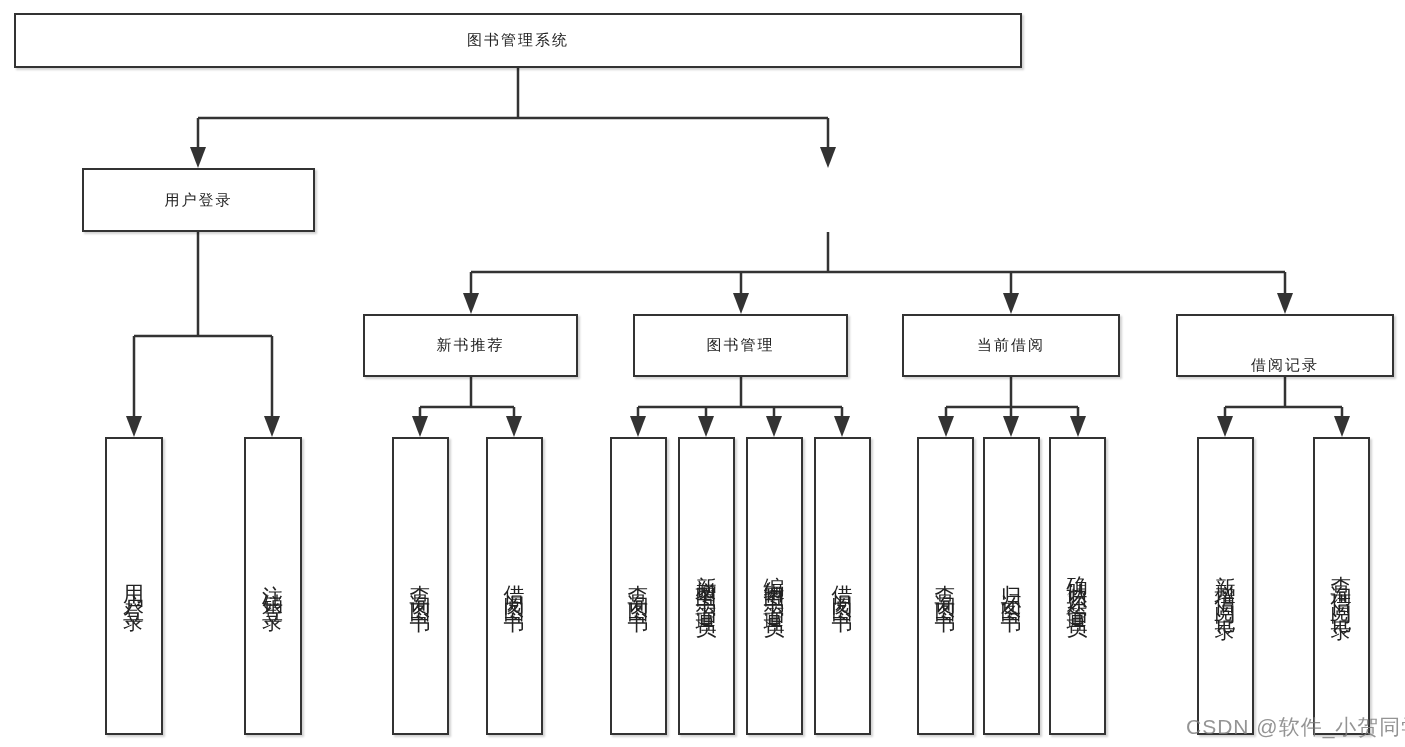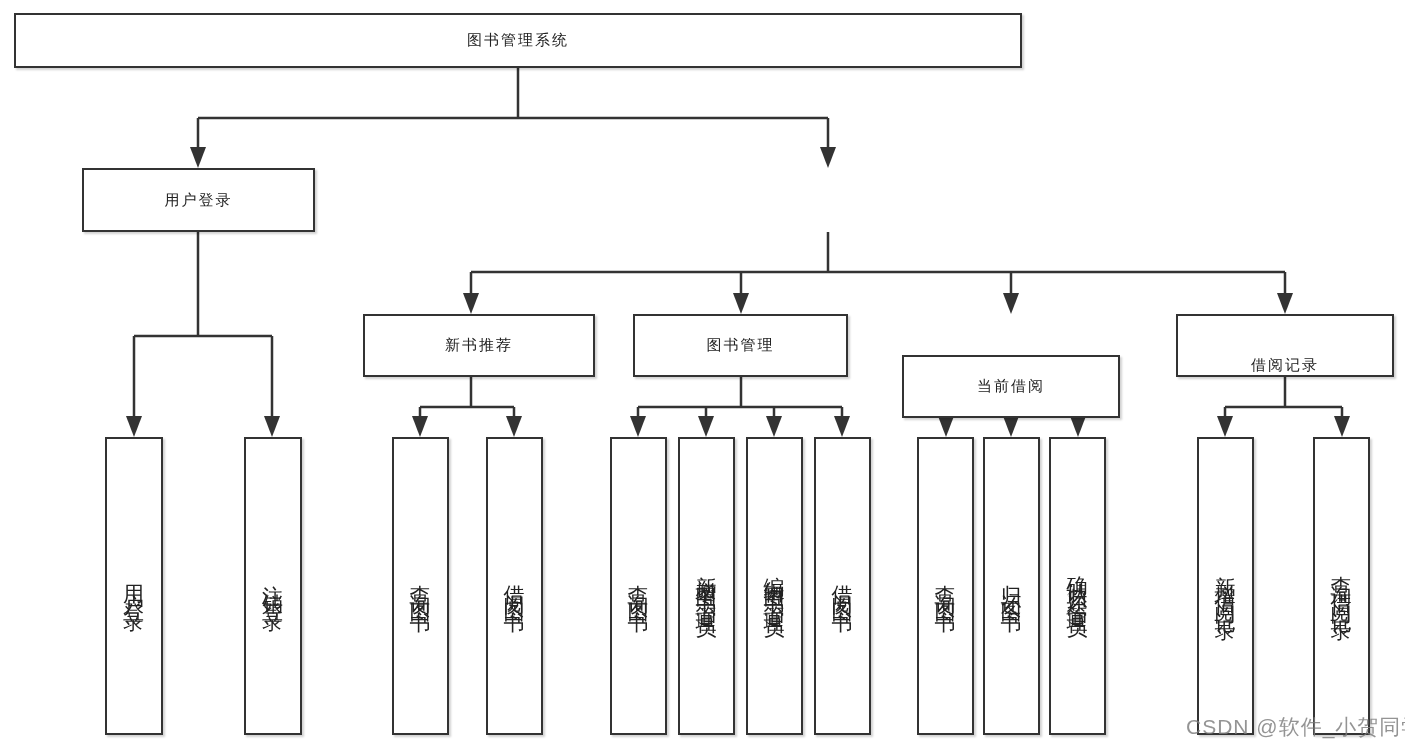--- a/index.html
+++ b/index.html
@@ -102,27 +102,27 @@
   </svg>
 
   <div class="box" style="left:14px; top:13px; width:1008px; height:55px;">
     <span class="hlabel">图书管理系统</span>
   </div>
 
   <div class="box" style="left:82px; top:168px; width:233px; height:64px;">
     <span class="hlabel">用户登录</span>
   </div>
 
-  <div class="box" style="left:363px; top:314px; width:232px; height:63px;">
+  <div class="box" style="left:363px; top:314px; width:215px; height:63px;">
     <span class="hlabel">新书推荐</span>
   </div>
   <div class="box" style="left:633px; top:314px; width:215px; height:63px;">
     <span class="hlabel">图书管理</span>
   </div>
-  <div class="box" style="left:902px; top:314px; width:218px; height:63px;margin-top:41px;">
+  <div class="box" style="left:902px; top:314px; width:218px; height:63px;">
     <span class="hlabel">当前借阅</span>
   </div>
   <div class="box" style="left:1176px; top:314px; width:218px; height:63px;align-items:flex-end;">
     <span class="hlabel">借阅记录</span>
   </div>
 
   <div class="box" style="left:105px; top:437px; width:58px; height:298px;">
     <span class="vlabel">用户登录</span>
   </div>
   <div class="box" style="left:244px; top:437px; width:58px; height:298px;">

